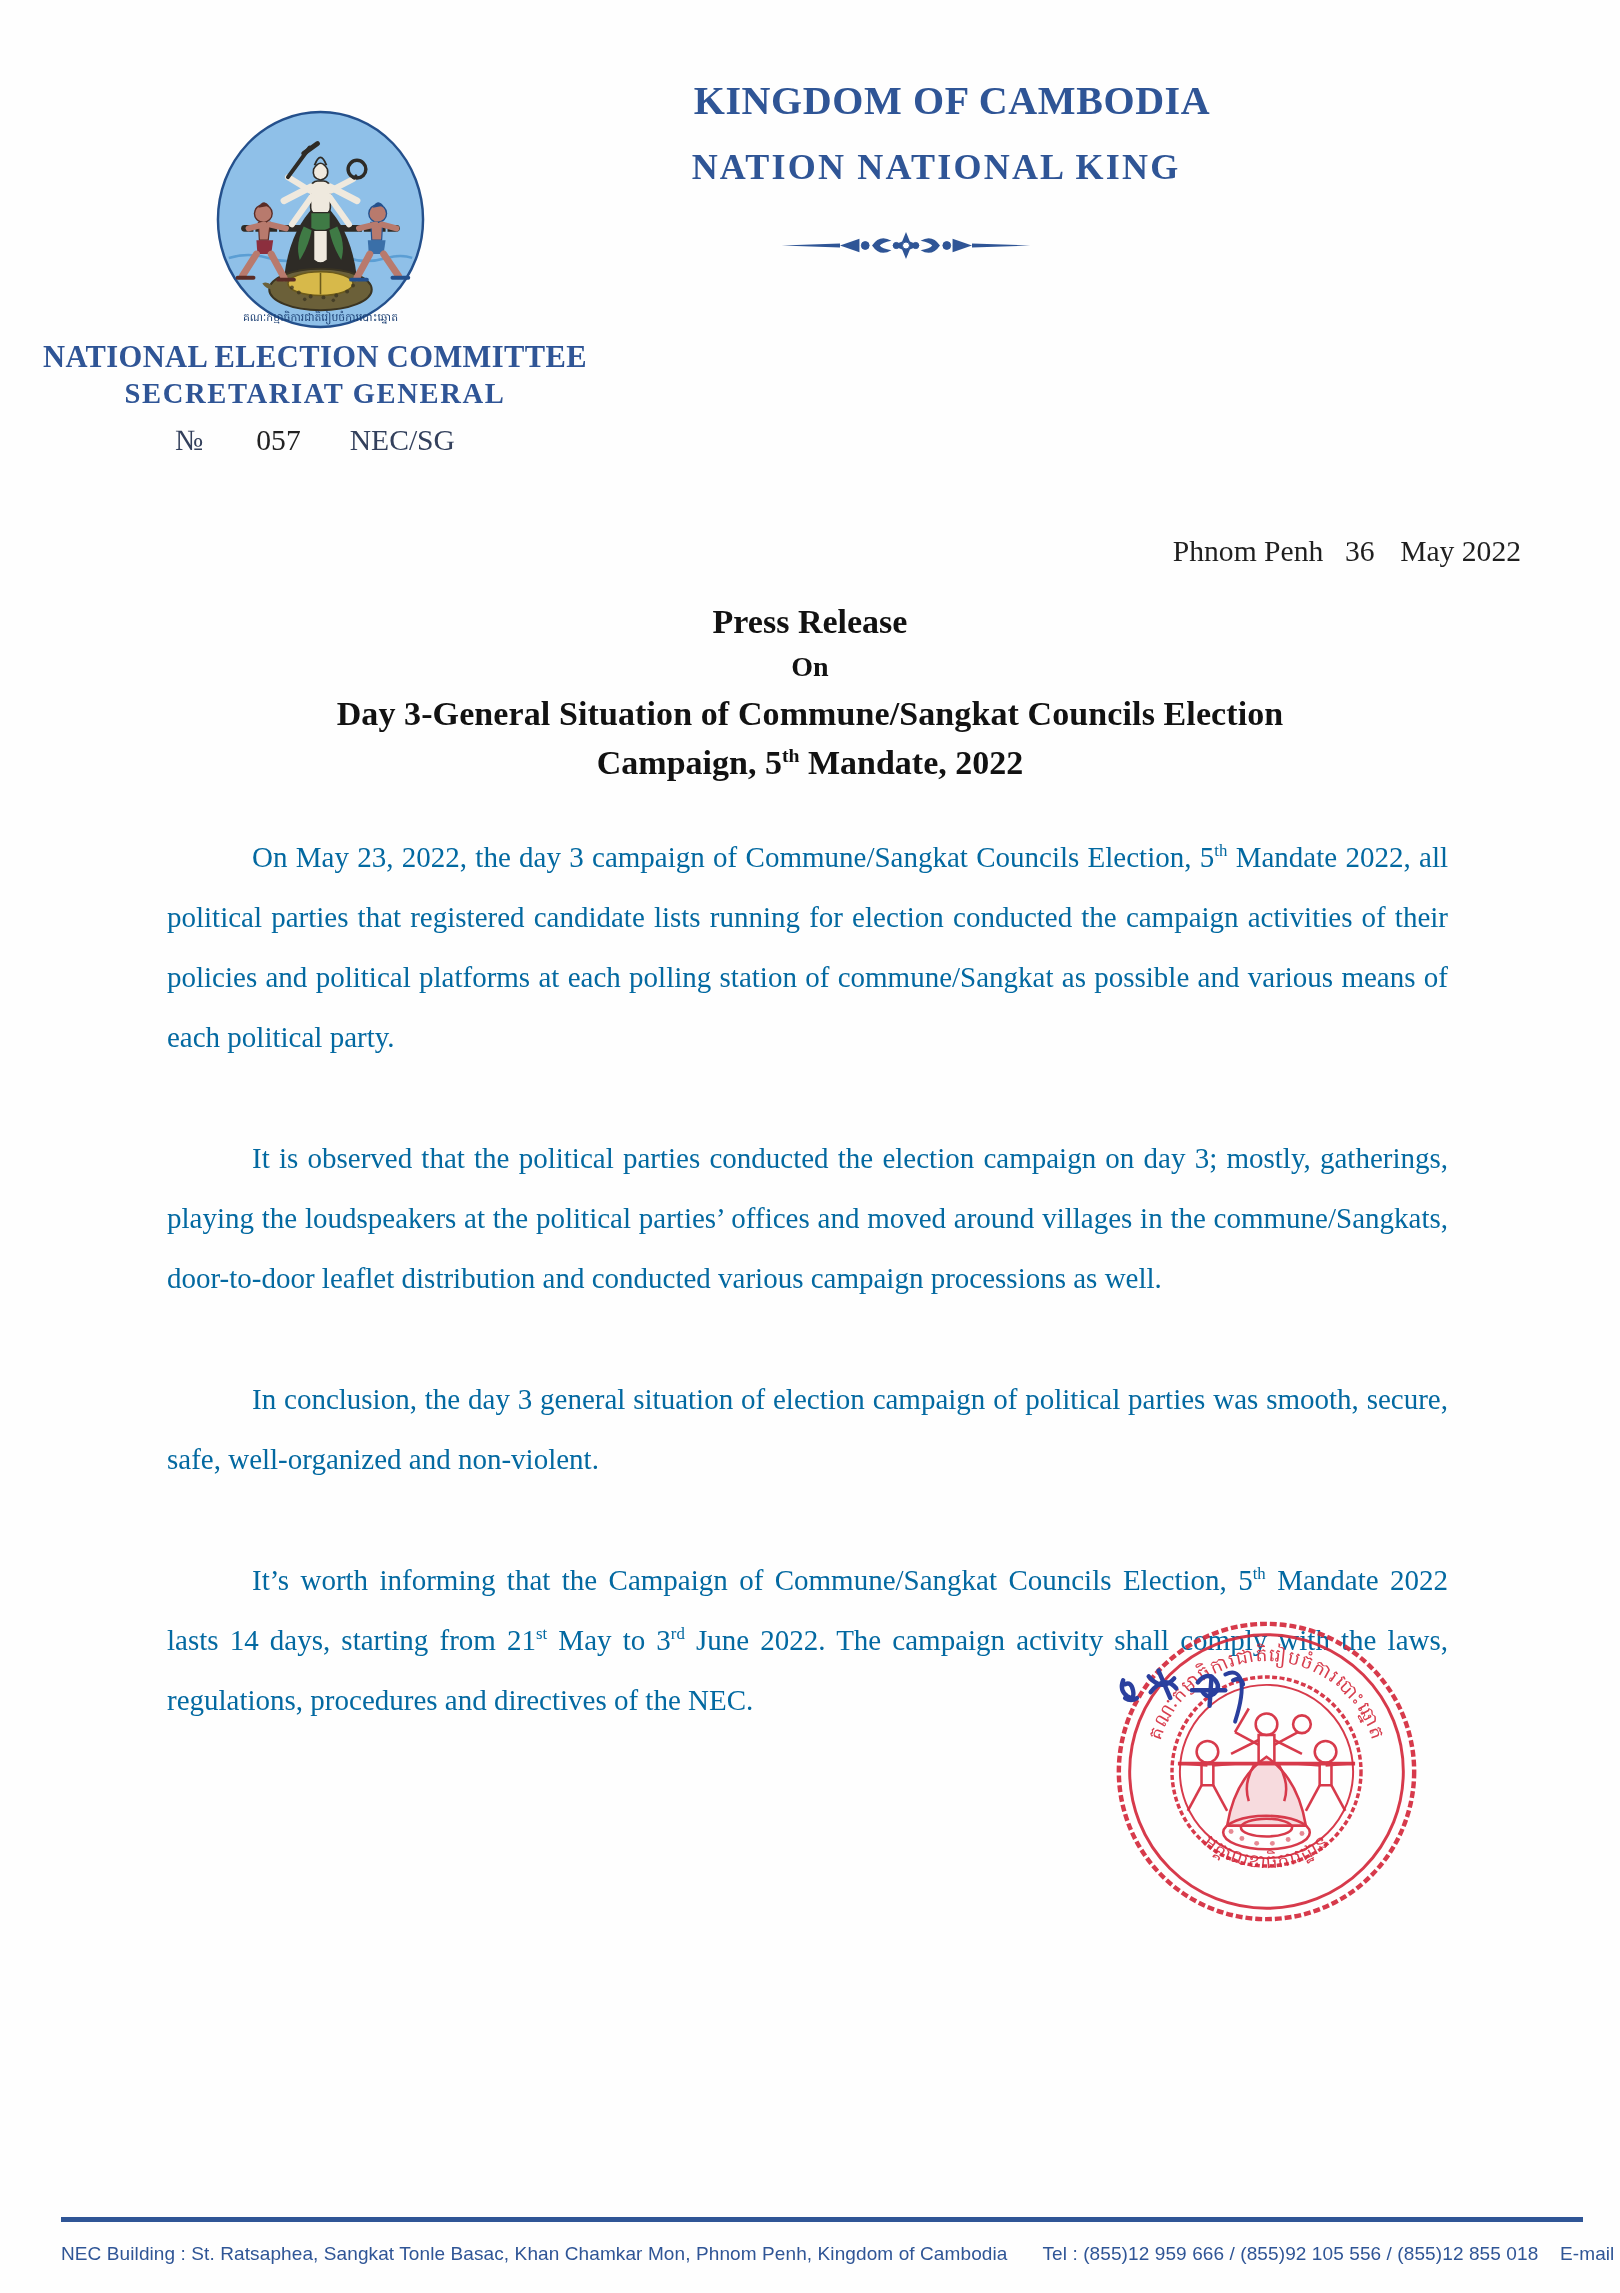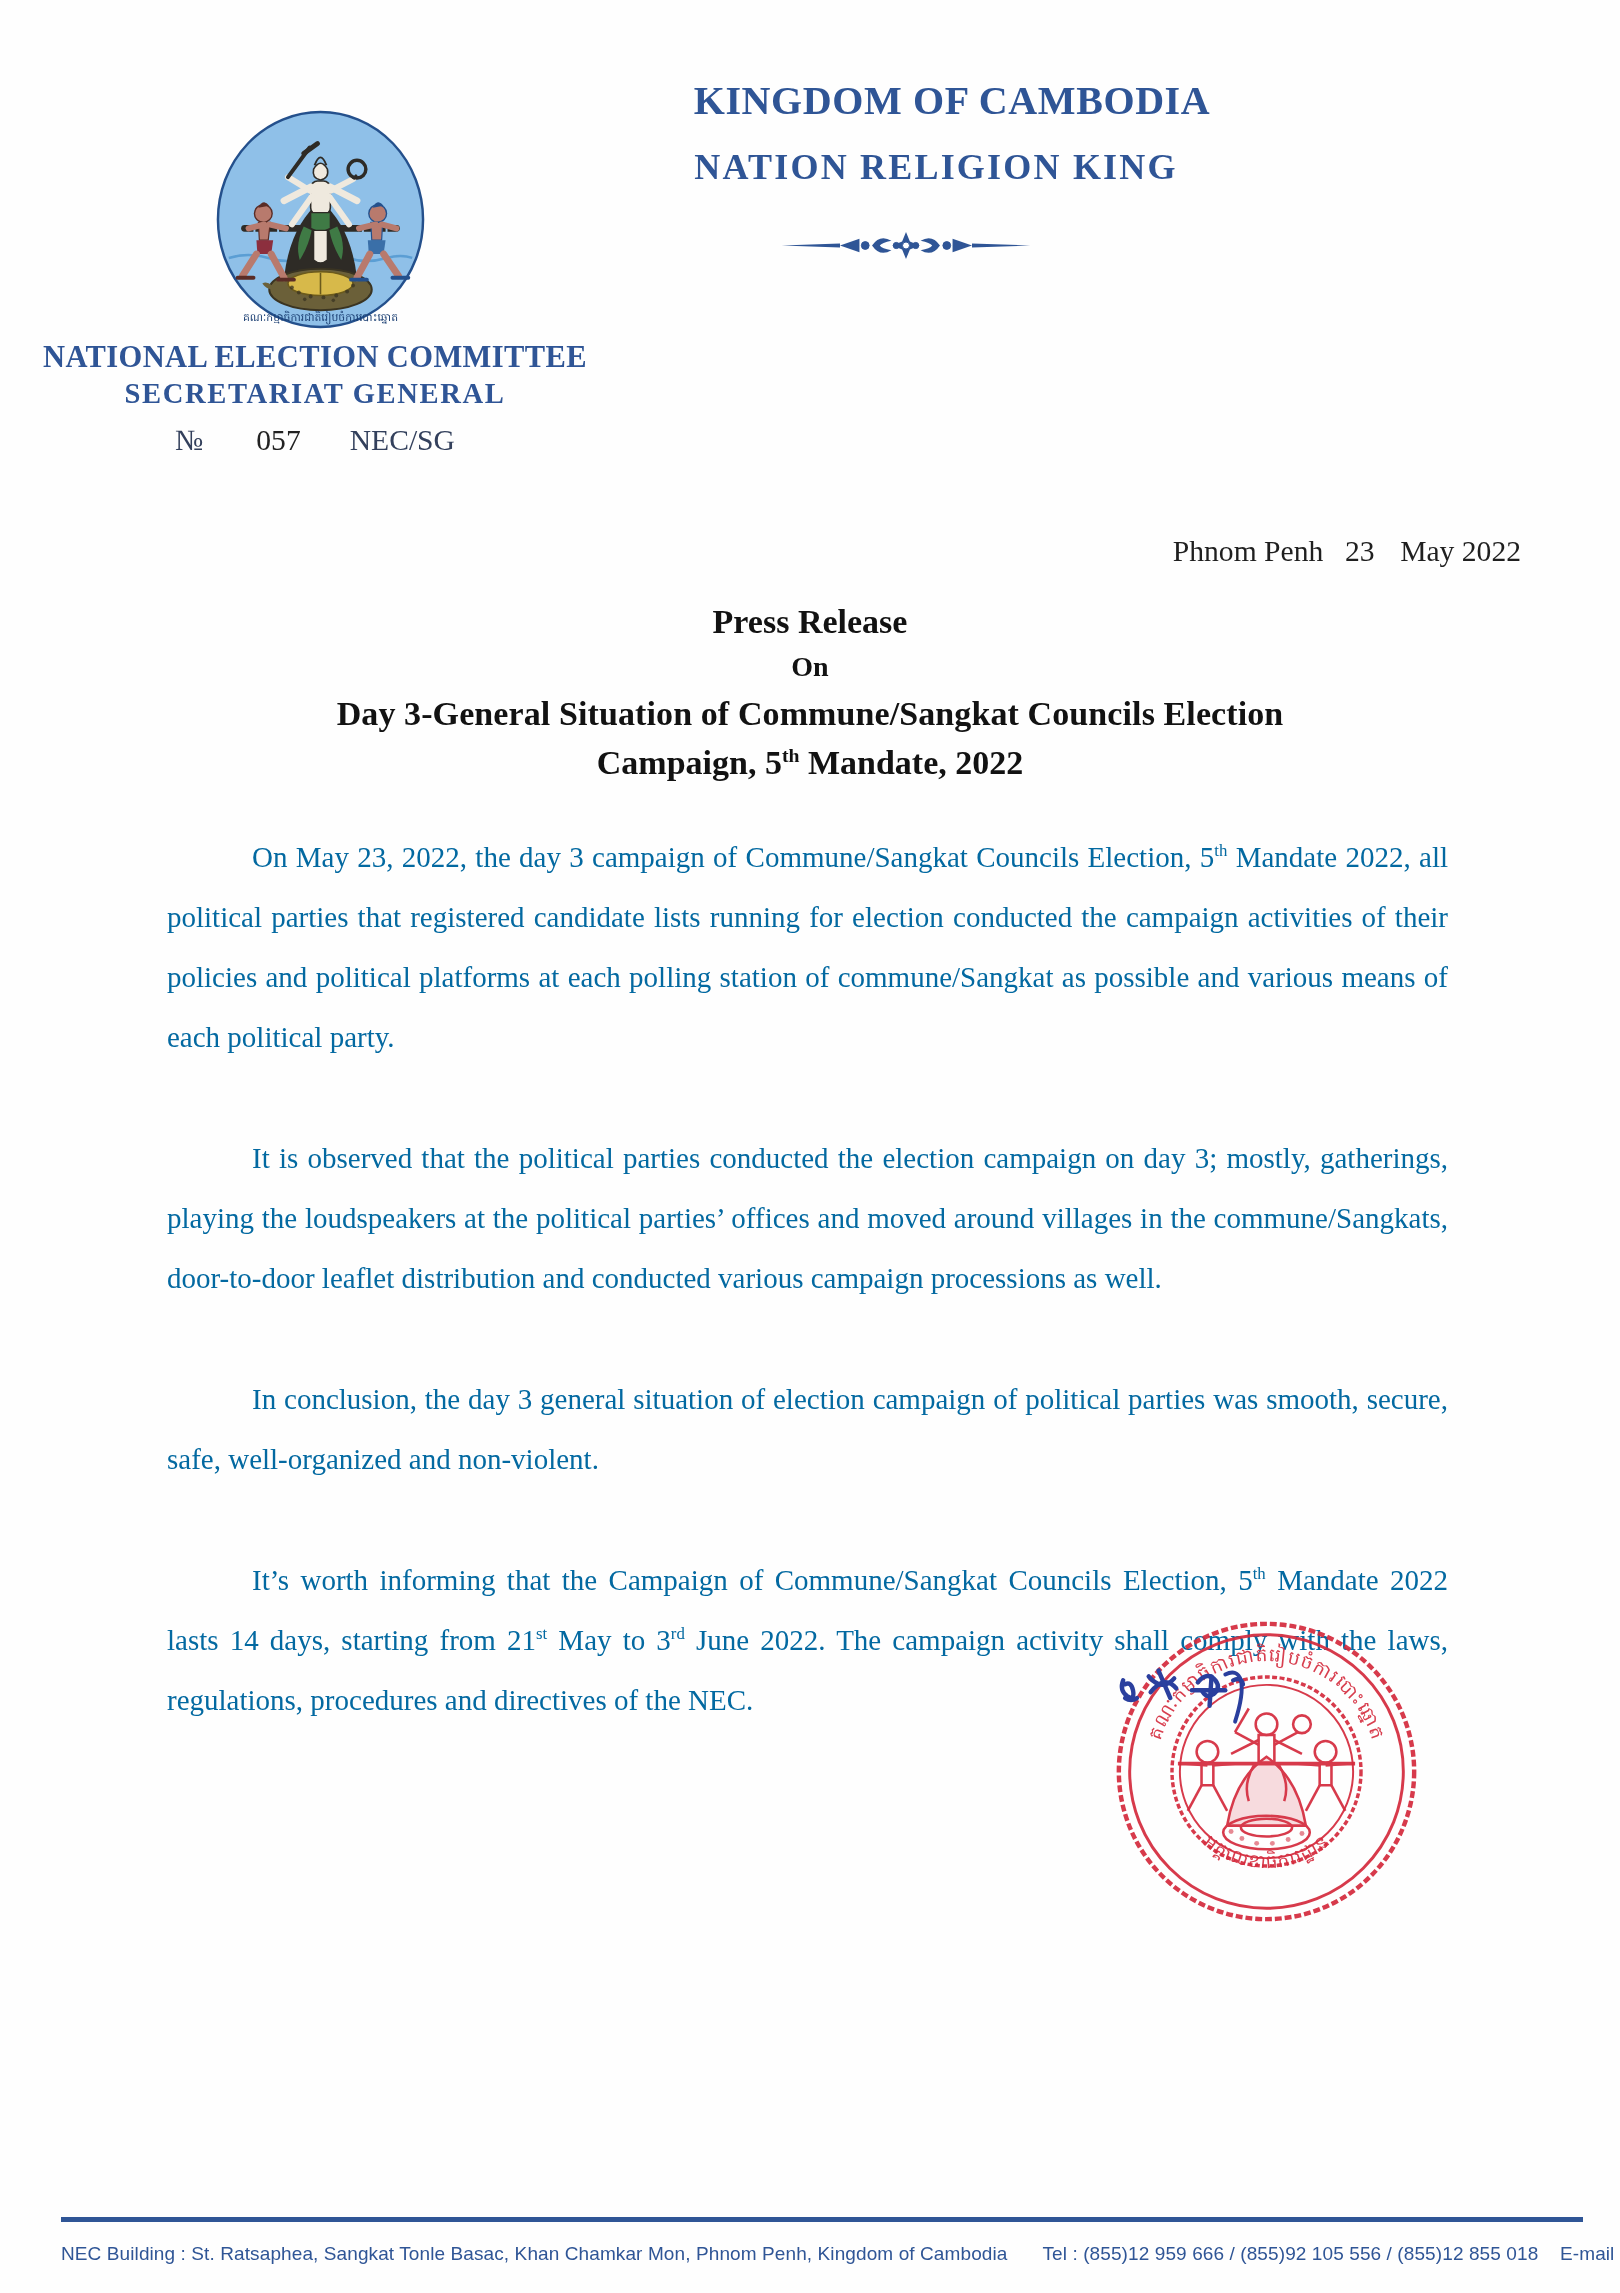--- a/index.html
+++ b/index.html
@@ -283,21 +283,21 @@
           <path d="M169 116 L184 120" stroke="#b87a6d" stroke-width="6" stroke-linecap="round"></path>
         </g>
 
         <g fill="#1b3f73" font-size="11" font-family="'DejaVu Sans', sans-serif">
           <text x="107" y="214" text-anchor="middle">គណៈកម្មាធិការជាតិរៀបចំការបោះឆ្នោត</text>
         </g>
       </svg>
     </div>
 
     <div class="kingdom-line">KINGDOM OF CAMBODIA</div>
-    <div class="nation-line">NATION  RELIGION  KING</div>
+    <div class="nation-line">NATION  NATIONAL  KING</div>
 
     <div class="ornament">
       <svg viewBox="0 0 260 34" width="256" height="33" xmlns="http://www.w3.org/2000/svg">
         <g fill="#2f5596" stroke="#2f5596">
           <path d="M2 17 L62 15 L62 19 Z" stroke-width="0"></path>
           <path d="M258 17 L198 15 L198 19 Z" stroke-width="0"></path>
           <path d="M62 17 L82 10 L82 24 Z" stroke-width="0"></path>
           <path d="M198 17 L178 10 L178 24 Z" stroke-width="0"></path>
           <circle cx="88" cy="17" r="4"></circle>
           <circle cx="172" cy="17" r="4"></circle>
@@ -314,21 +314,21 @@
 
   <div class="org-block">
     <div class="org-line1">NATIONAL ELECTION COMMITTEE</div>
     <div class="org-line2">SECRETARIAT  GENERAL</div>
     <div class="org-ref">
       <span class="no-sign">№</span><span class="no-value">057</span><span>NEC/SG</span>
     </div>
   </div>
 
   <div class="dateline">
-    <span>Phnom Penh</span><span class="sp1"></span><span>23</span><span class="sp2"></span><span>May 2022</span>
+    <span>Phnom Penh</span><span class="sp1"></span><span>36</span><span class="sp2"></span><span>May 2022</span>
   </div>
 
   <div class="doc-title">
     <div class="t1">Press Release</div>
     <div class="t2">On</div>
     <div class="t3">Day 3-General Situation of Commune/Sangkat Councils Election</div>
     <div class="t4"><span>Campaign, 5</span><sup>th</sup><span> Mandate, 2022</span></div>
   </div>
 
   <div class="body-text">

